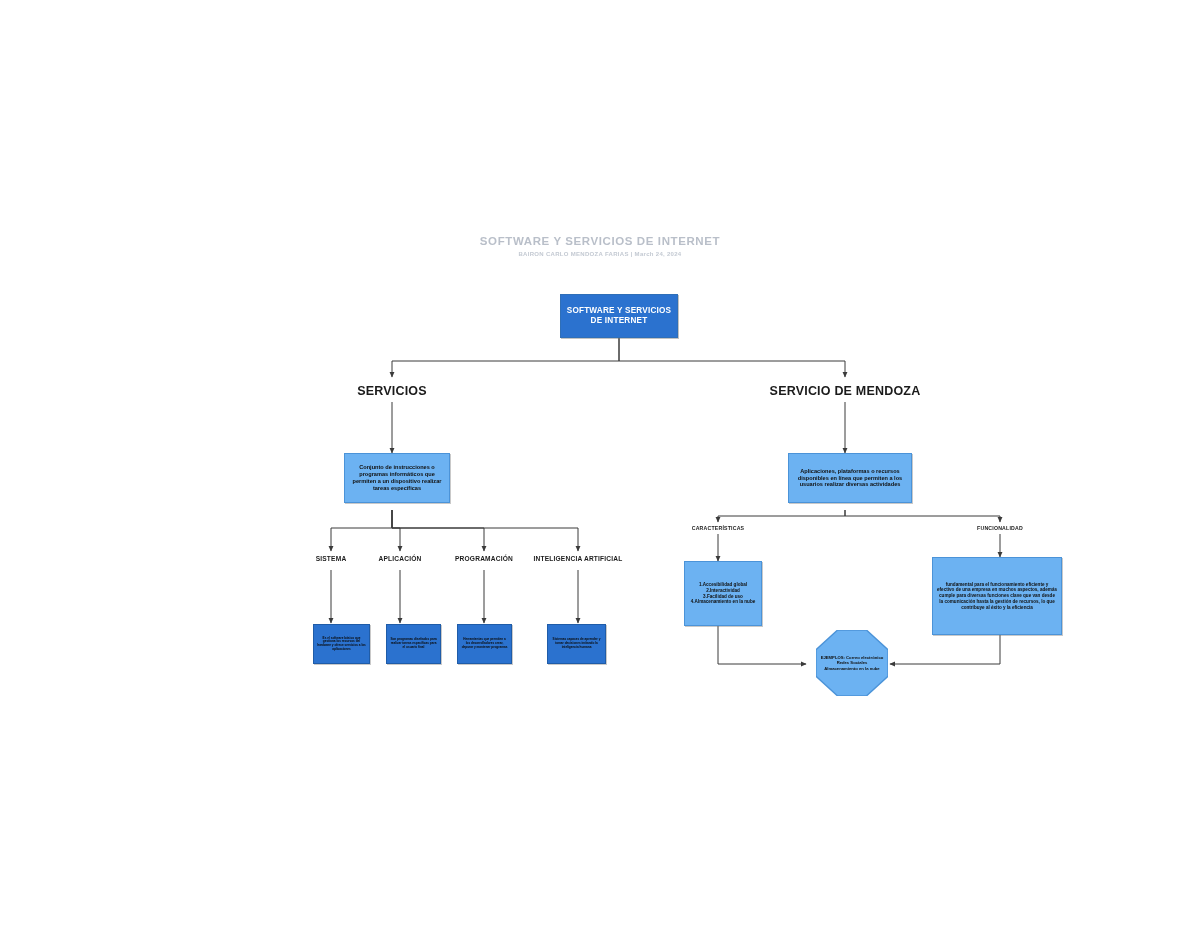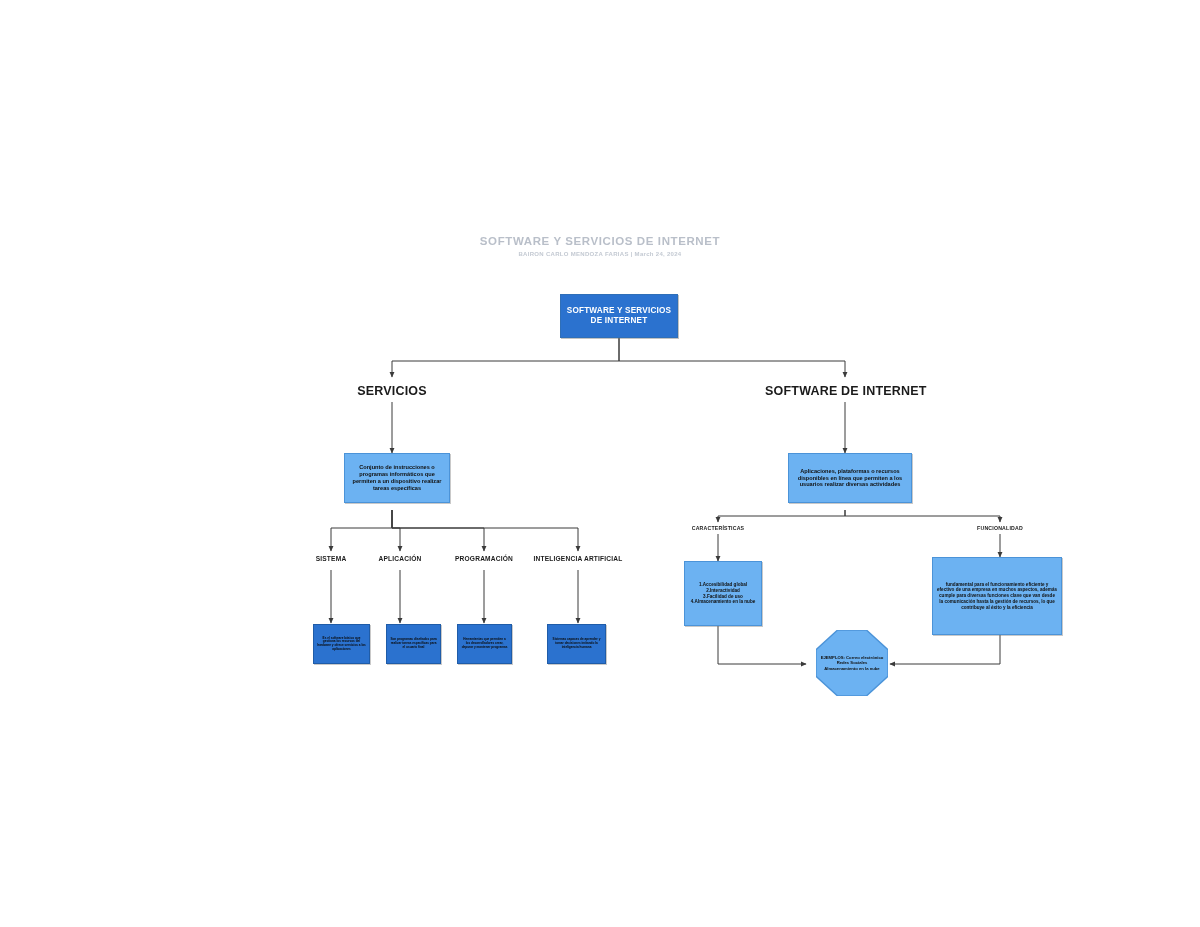--- a/index.html
+++ b/index.html
@@ -186,21 +186,21 @@
       <path d="M1000,534 L1000,557"></path>
 
       <path d="M718,626 L718,664 L806,664"></path>
       <path d="M1000,635 L1000,664 L890,664"></path>
     </g>
   </svg>
 
   <div class="node node-root" style="left:560px; top:294px; width:118px; height:44px;">SOFTWARE Y SERVICIOS DE INTERNET</div>
 
   <div class="label label-branch" style="left:332px; top:384px; width:120px;">SERVICIOS</div>
-  <div class="label label-branch" style="left:765px; top:384px; width:160px;">SOFTWARE DE INTERNET</div>
+  <div class="label label-branch" style="left:765px; top:384px; width:160px;">SERVICIO DE MENDOZA</div>
 
   <div class="node node-def" style="left:344px; top:453px; width:106px; height:50px;">Conjunto de instrucciones o programas informáticos que permiten a un dispositivo realizar tareas específicas</div>
   <div class="node node-def" style="left:788px; top:453px; width:124px; height:50px;">Aplicaciones, plataformas o recursos disponibles en línea que permiten a los usuarios realizar diversas actividades</div>
 
   <div class="label label-cat" style="left:291px; top:555px; width:80px;">SISTEMA</div>
   <div class="label label-cat" style="left:360px; top:555px; width:80px;">APLICACIÓN</div>
   <div class="label label-cat" style="left:434px; top:555px; width:100px;">PROGRAMACIÓN</div>
   <div class="label label-cat" style="left:508px; top:555px; width:140px;">INTELIGENCIA ARTIFICIAL</div>
 
   <div class="node node-leaf" style="left:313px; top:624px; width:57px; height:40px;">Es el software básico que gestiona los recursos del hardware y ofrece servicios a las aplicaciones</div>

